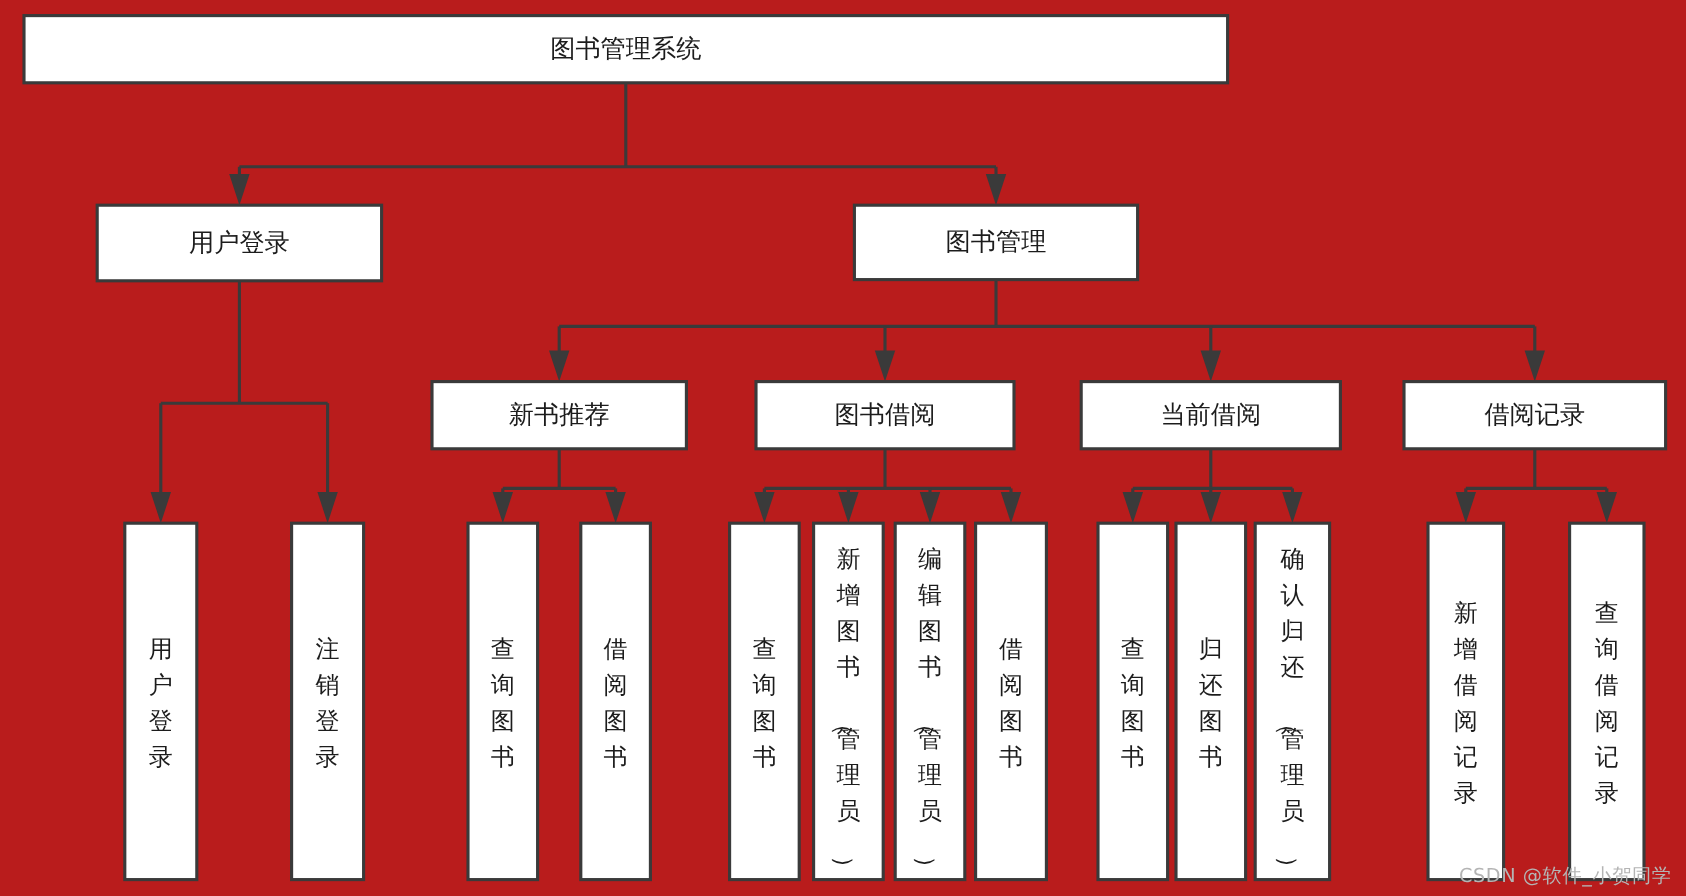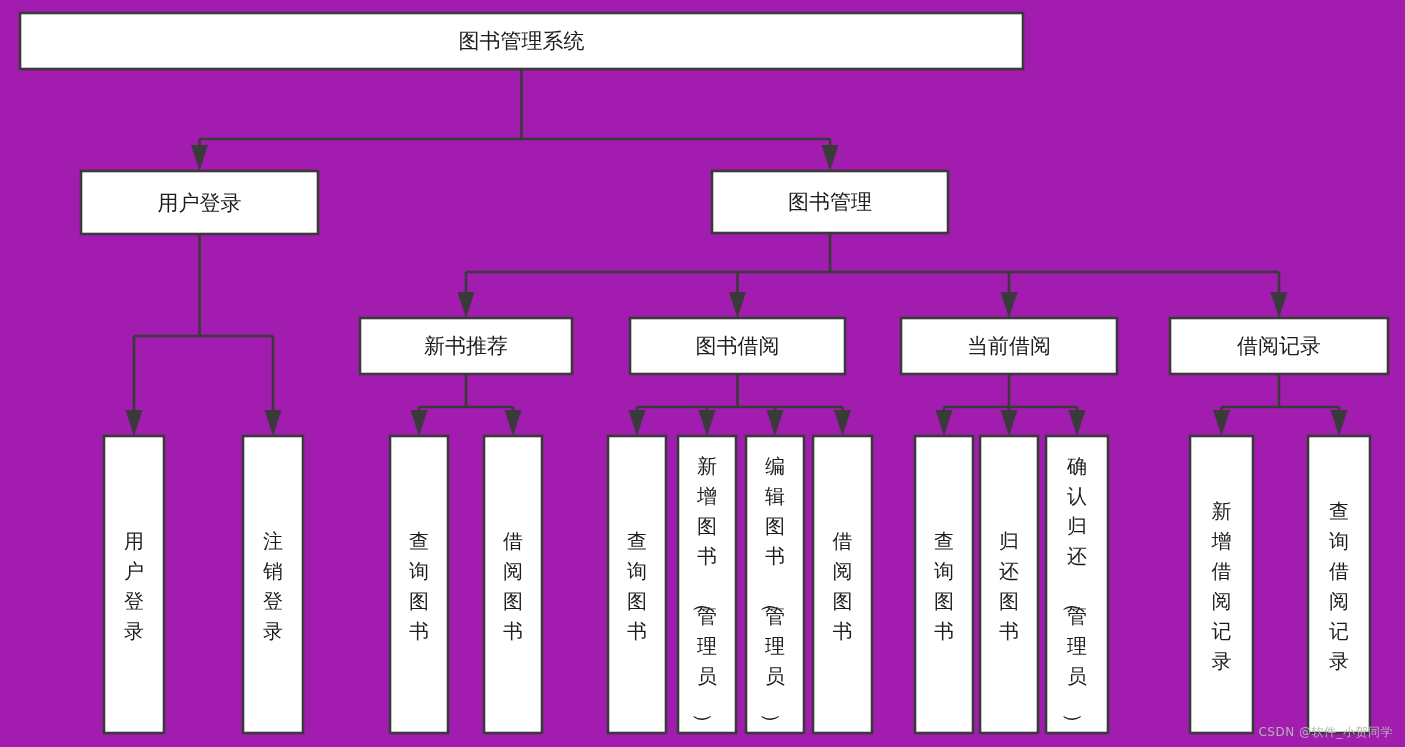--- a/index.html
+++ b/index.html
@@ -12,21 +12,21 @@
     width: 1405px;
     height: 747px;
     font-family: "DejaVu Sans", "Liberation Sans", sans-serif;
     overflow: hidden;
     position: relative;
   }
   #diagram-root {
     position: relative;
     width: 1405px;
     height: 747px;
-    background: #a21caf;
+    background: #b91c1c;
   }
   svg.diagram-canvas {
     position: absolute;
     left: 0;
     top: 0;
     width: 1405px;
     height: 747px;
     display: block;
   }
   .node-box {
@@ -55,21 +55,21 @@
     font-family: "DejaVu Sans", "Liberation Sans", sans-serif;
     font-size: 20px;
     fill: #1c1c1c;
     text-anchor: middle;
   }
   .watermark {
     position: absolute;
     right: 12px;
     bottom: 6px;
     font-family: "DejaVu Sans", "Liberation Sans", sans-serif;
-    font-size: 12px;
+    font-size: 16px;
     color: #b4b4b4;
     letter-spacing: 0.5px;
     white-space: nowrap;
     user-select: none;
   }
 </style>
 </head>
 <body>
 
 <div id="diagram-root">

